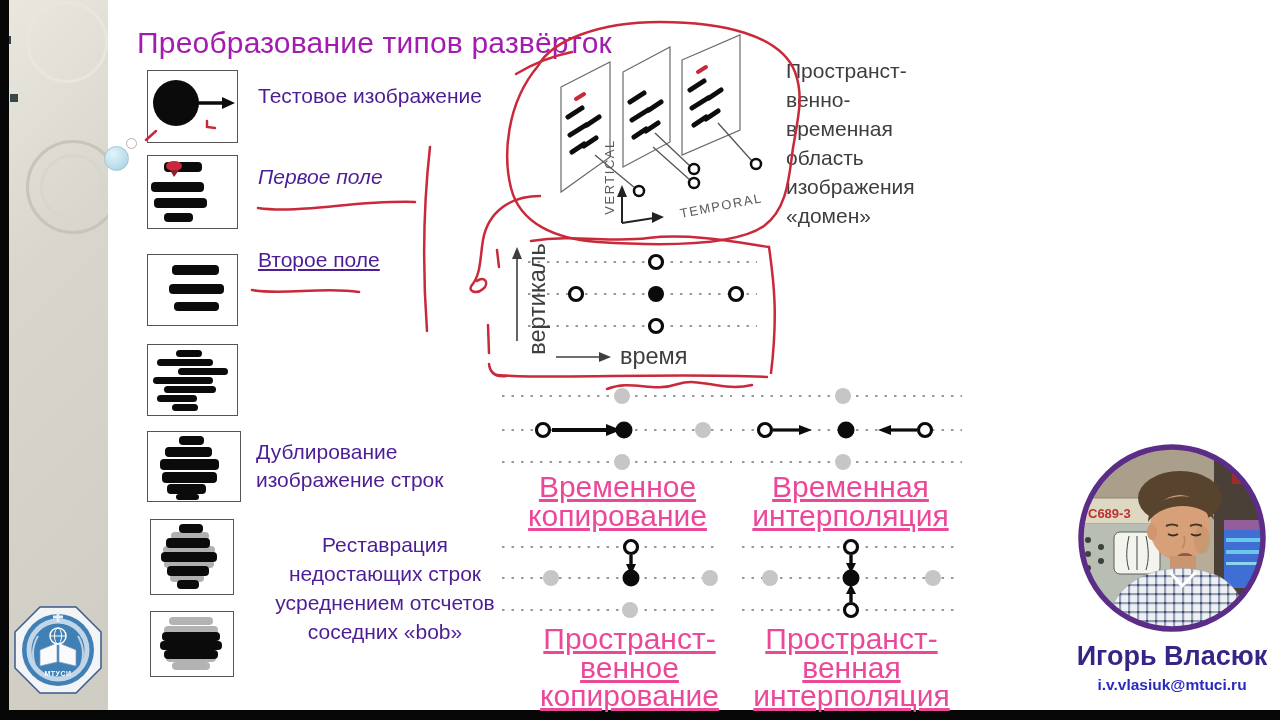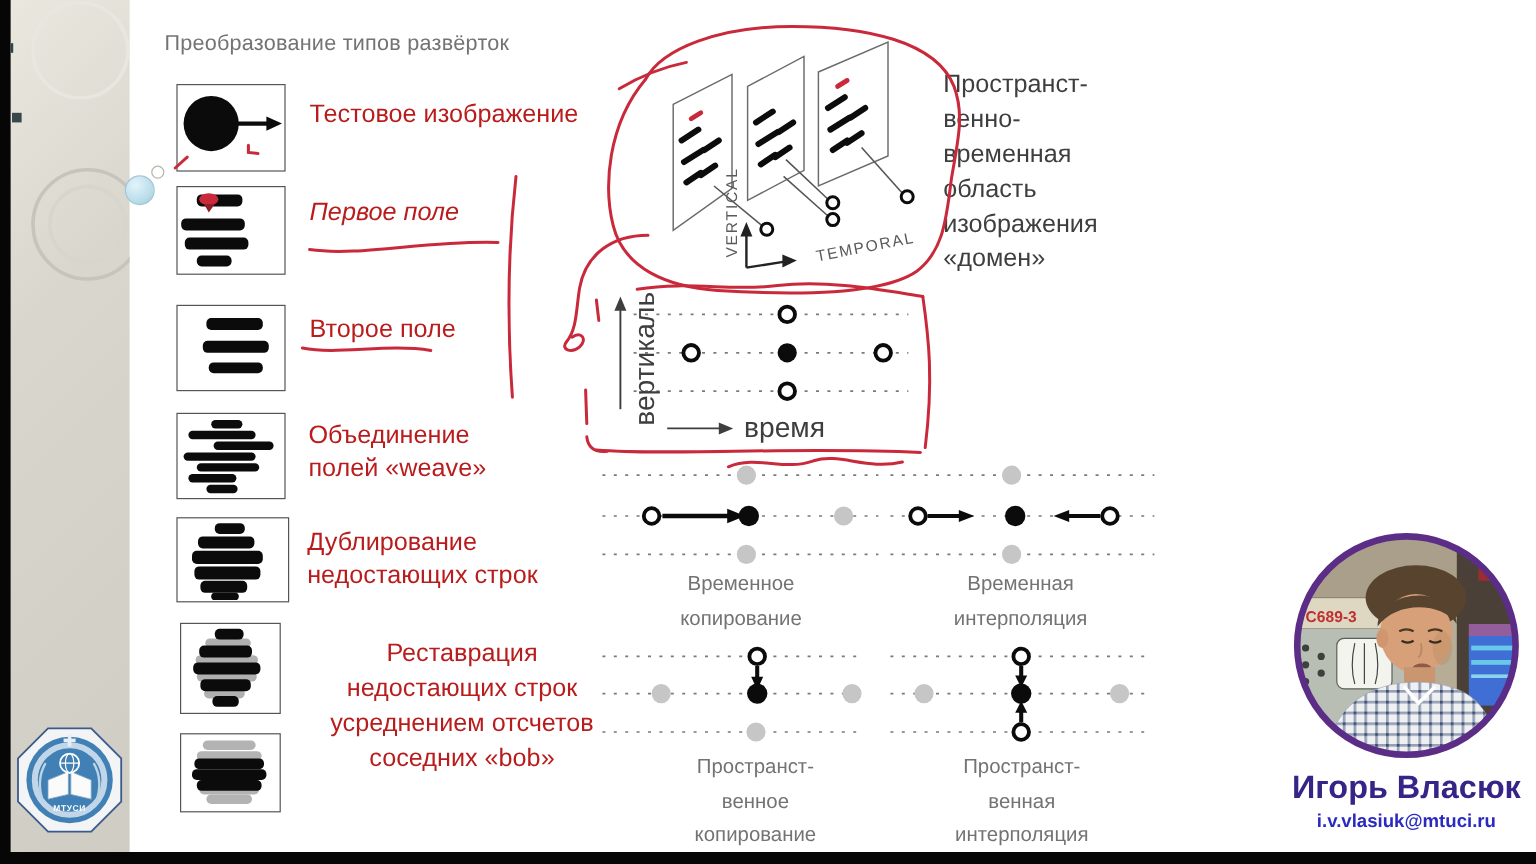--- a/index.html
+++ b/index.html
@@ -16,27 +16,27 @@
     background:linear-gradient(135deg,#eae7df 0%,#d9d6ce 35%,#cfccc4 100%);}
   .ring{position:absolute;border-radius:50%;}
   #bar-bottom{left:0;top:710px;width:1280px;height:10px;background:#060606;}
   #blue-dot{left:104px;top:146px;width:23px;height:23px;border-radius:50%;
     background:radial-gradient(circle at 35% 30%,#e2f4fa,#b9dcea 65%,#9cc6d8);
     border:1px solid #a3c6d5;}
   #tiny-circle{left:126px;top:138px;width:9px;height:9px;border-radius:50%;
     background:#fff;border:1.5px solid #b7b4ab;}
   .sq{position:absolute;width:8px;height:8px;}
 
-  #slide-title{left:137px;top:26px;font-size:18px;color:#737373;letter-spacing:.2px;}
+  #slide-title{left:137px;top:26px;font-size:30px;color:#a21caf;letter-spacing:.2px;}
 
   .legend-box{position:absolute;background:#fff;border:1.5px solid #555;}
-  .legend-label{position:absolute;font-size:21px;line-height:28px;color:#b91c1c;}
+  .legend-label{position:absolute;font-size:21px;line-height:28px;color:#4c1d95;}
 
   .axis-label{font-size:23.5px;color:#3e3e3e;}
-  .method-caption{font-size:17px;line-height:28.5px;color:#737373;text-align:center;}
+  .method-caption{font-size:30px;line-height:28.5px;color:#ec4899;text-align:center;text-decoration:underline;}
   #domain-caption{left:786px;top:56px;width:205px;font-size:21px;line-height:29px;color:#3e3e3e;}
 
   #vert-label{left:463px;top:285px;width:150px;height:28px;text-align:center;
     transform:rotate(-90deg);}
   #time-label{left:620px;top:343px;}
 
   #red-overlay{left:0;top:0;width:1280px;height:720px;pointer-events:none;z-index:5;}
 
   #webcam{left:1074px;top:440px;width:196px;height:196px;z-index:6;}
   #presenter-name{left:1062px;top:641px;width:220px;text-align:center;
@@ -85,48 +85,46 @@
   </div>
   <div class="legend-label abs" style="left:258px;top:163px;width:280px;font-style:italic;">Первое поле</div>
 
   <div class="legend-box abs" style="left:147px;top:254px;width:89px;height:70px;">
     <svg width="89" height="70" viewBox="0 0 89 70">
       <rect x="24" y="10" width="47" height="10" rx="4" fill="#0b0b0b"></rect>
       <rect x="21" y="29" width="55" height="10" rx="4" fill="#0b0b0b"></rect>
       <rect x="26" y="47" width="45" height="9" rx="4" fill="#0b0b0b"></rect>
     </svg>
   </div>
-  <div class="legend-label abs" style="left:258px;top:261px;width:280px;">Второе поле</div>
+  <div class="legend-label abs" style="left:258px;top:246px;width:280px;text-decoration:underline;">Второе поле</div>
 
   <div class="legend-box abs" style="left:147px;top:344px;width:89px;height:70px;">
     <svg width="89" height="70" viewBox="0 0 89 70">
       <rect x="28" y="5" width="26" height="7" rx="3.5" fill="#0b0b0b"></rect>
       <rect x="9" y="14" width="56" height="7" rx="3.5" fill="#0b0b0b"></rect>
       <rect x="30" y="23" width="50" height="7" rx="3.5" fill="#0b0b0b"></rect>
       <rect x="5" y="32" width="60" height="7" rx="3.5" fill="#0b0b0b"></rect>
       <rect x="16" y="41" width="52" height="7" rx="3.5" fill="#0b0b0b"></rect>
       <rect x="9" y="50" width="40" height="7" rx="3.5" fill="#0b0b0b"></rect>
       <rect x="24" y="59" width="26" height="7" rx="3.5" fill="#0b0b0b"></rect>
     </svg>
   </div>
-  <div class="legend-label abs prewrap" style="left:257px;top:349px;width:260px;">Объединение
-полей «weave»</div>
 
   <div class="legend-box abs" style="left:147px;top:431px;width:92px;height:69px;">
     <svg width="92" height="69" viewBox="0 0 92 69">
       <rect x="31" y="4" width="25" height="9" rx="4" fill="#0b0b0b"></rect>
       <rect x="17" y="15" width="47" height="10" rx="4" fill="#0b0b0b"></rect>
       <rect x="12" y="27" width="59" height="11" rx="4" fill="#0b0b0b"></rect>
       <rect x="14" y="40" width="55" height="11" rx="4" fill="#0b0b0b"></rect>
       <rect x="19" y="52" width="39" height="10" rx="4" fill="#0b0b0b"></rect>
       <rect x="28" y="62" width="23" height="6" rx="3" fill="#0b0b0b"></rect>
     </svg>
   </div>
   <div class="legend-label abs prewrap" style="left:256px;top:438px;width:270px;">Дублирование
-недостающих строк</div>
+изображение строк</div>
 
   <div class="legend-box abs" style="left:150px;top:519px;width:82px;height:74px;">
     <svg width="82" height="74" viewBox="0 0 82 74">
       <rect x="20" y="12" width="38" height="8" rx="4" fill="#b0b0b0"></rect>
       <rect x="12" y="26" width="52" height="8" rx="4" fill="#b0b0b0"></rect>
       <rect x="13" y="40" width="50" height="8" rx="4" fill="#b0b0b0"></rect>
       <rect x="19" y="54" width="34" height="8" rx="4" fill="#b0b0b0"></rect>
       <rect x="28" y="4" width="24" height="9" rx="4" fill="#0b0b0b"></rect>
       <rect x="15" y="18" width="44" height="10" rx="4" fill="#0b0b0b"></rect>
       <rect x="10" y="32" width="56" height="10" rx="4" fill="#0b0b0b"></rect>

